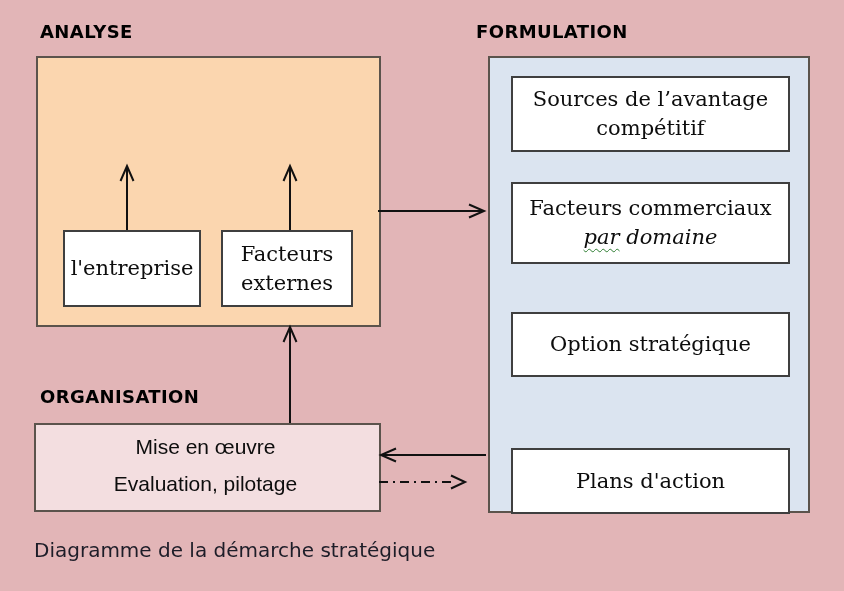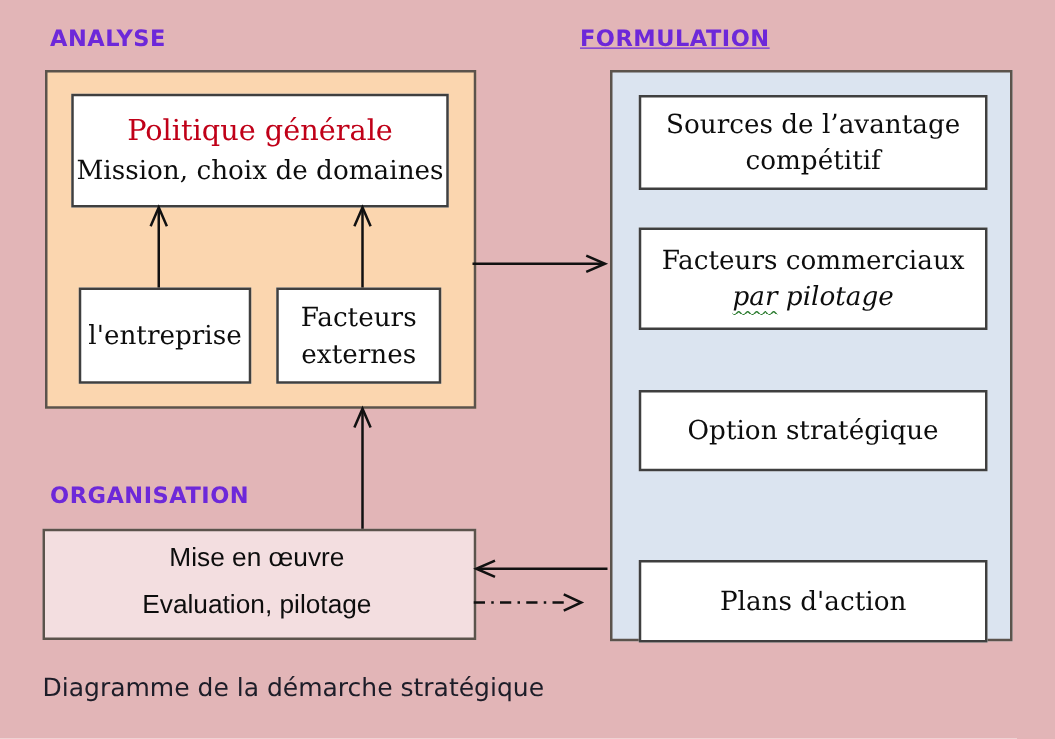--- a/index.html
+++ b/index.html
@@ -9,21 +9,21 @@
     height: 591px;
     background: #e2b5b7;
     overflow: hidden;
     font-family: "DejaVu Sans", "Liberation Sans", sans-serif;
   }
   .section-label {
     position: absolute;
     font-size: 18px;
     font-weight: bold;
     letter-spacing: 0.4px;
-    color: #6d28d9;
+    color: #000000;
     white-space: nowrap;
   }
   .container-box {
     position: absolute;
     border: 2px solid #5b534c;
   }
   .box-analyse     { left: 36px;  top: 56px;  width: 341px; height: 267px; background: #fbd6af; }
   .box-formulation { left: 488px; top: 56px;  width: 318px; height: 453px; background: #dbe4f0; }
   .box-organisation{ left: 34px;  top: 423px; width: 343px; height: 85px;  background: #f3dee0; }
 
@@ -86,48 +86,44 @@
     font-size: 20px;
     color: #1d1d28;
   }
 </style>
 </head>
 <body>
 
 <div class="page">
 
   <div class="section-label" style="left:40px; top:21px;">ANALYSE</div>
-  <div class="section-label" style="left:464px; top:21px;text-decoration:underline;">FORMULATION</div>
+  <div class="section-label" style="left:476px; top:21px;">FORMULATION</div>
   <div class="section-label" style="left:40px; top:386px;">ORGANISATION</div>
 
   <div class="container-box box-analyse"></div>
   <div class="container-box box-formulation"></div>
   <div class="container-box box-organisation"></div>
 
-  <div class="white-box wb-politique">
-    <span class="politique-title">Politique générale</span>
-    <span>Mission, choix de domaines</span>
-  </div>
   <div class="white-box wb-potentiel">
     <span>l'entreprise</span>
   </div>
   <div class="white-box wb-sources">
     <span>Sources de l’avantage</span>
     <span>compétitif</span>
   </div>
 
   <div class="white-box wb-facteurs">
     <span>Facteurs</span>
     <span>externes</span>
   </div>
   <div class="white-box wb-objectifs">
     <span>Facteurs commerciaux</span>
     <span class="italic">
       <span class="squiggle">par</span>
-      <span>pilotage</span>
+      <span>domaine</span>
     </span>
   </div>
   <div class="white-box wb-option">
     <span>Option stratégique</span>
   </div>
   <div class="white-box wb-plans">
     <span>Plans d'action</span>
   </div>
 
   <div class="mise-text">

